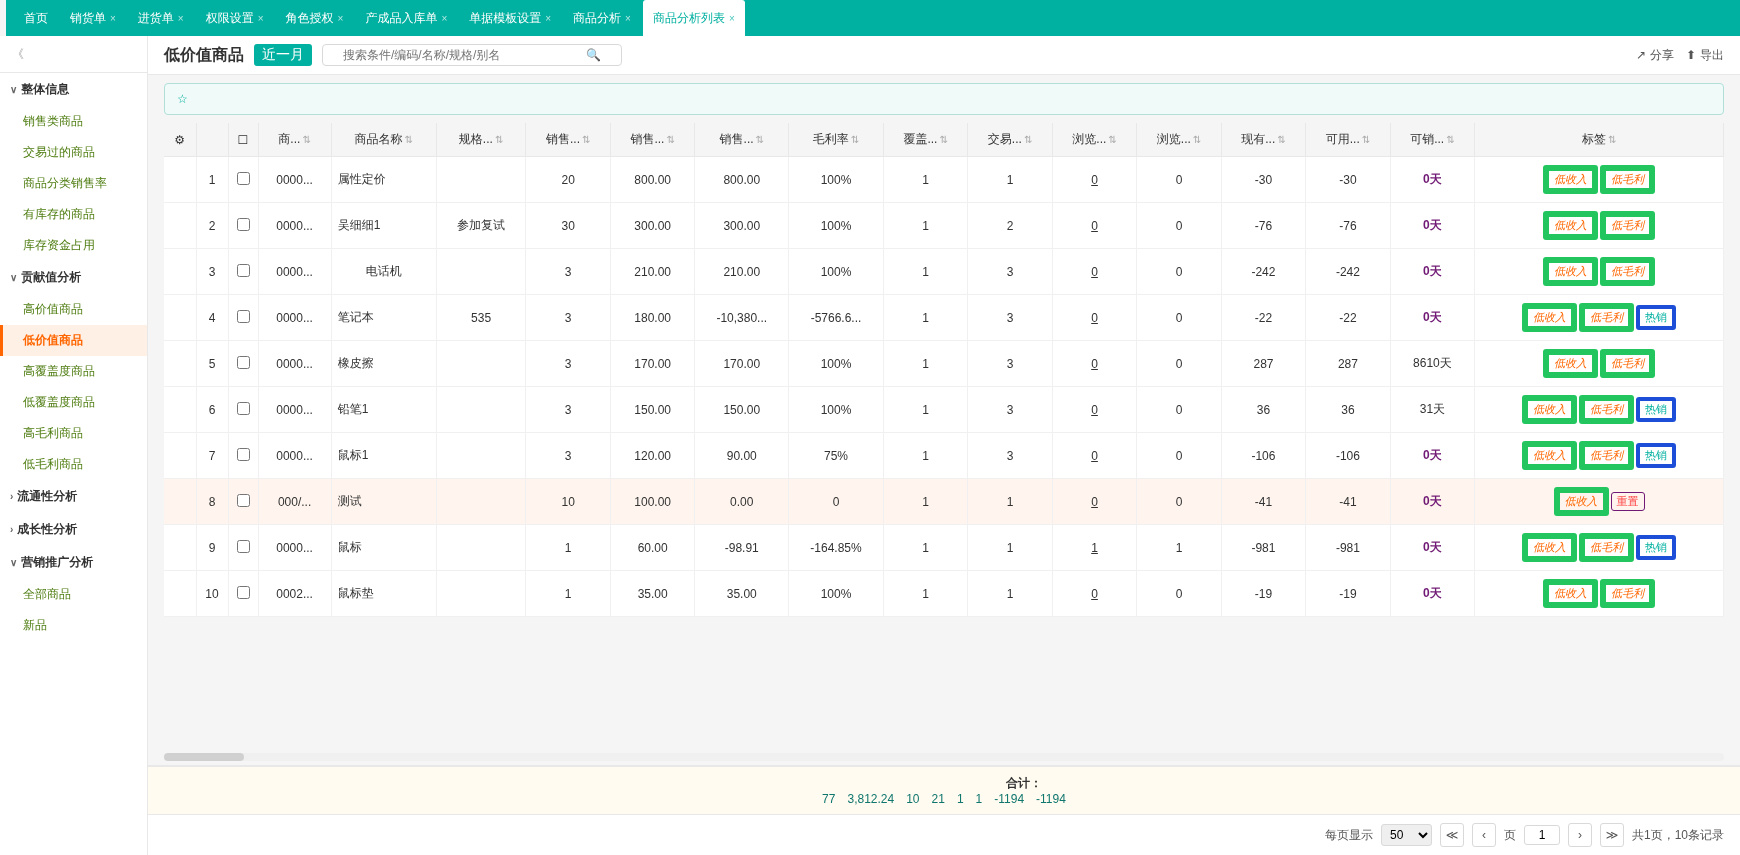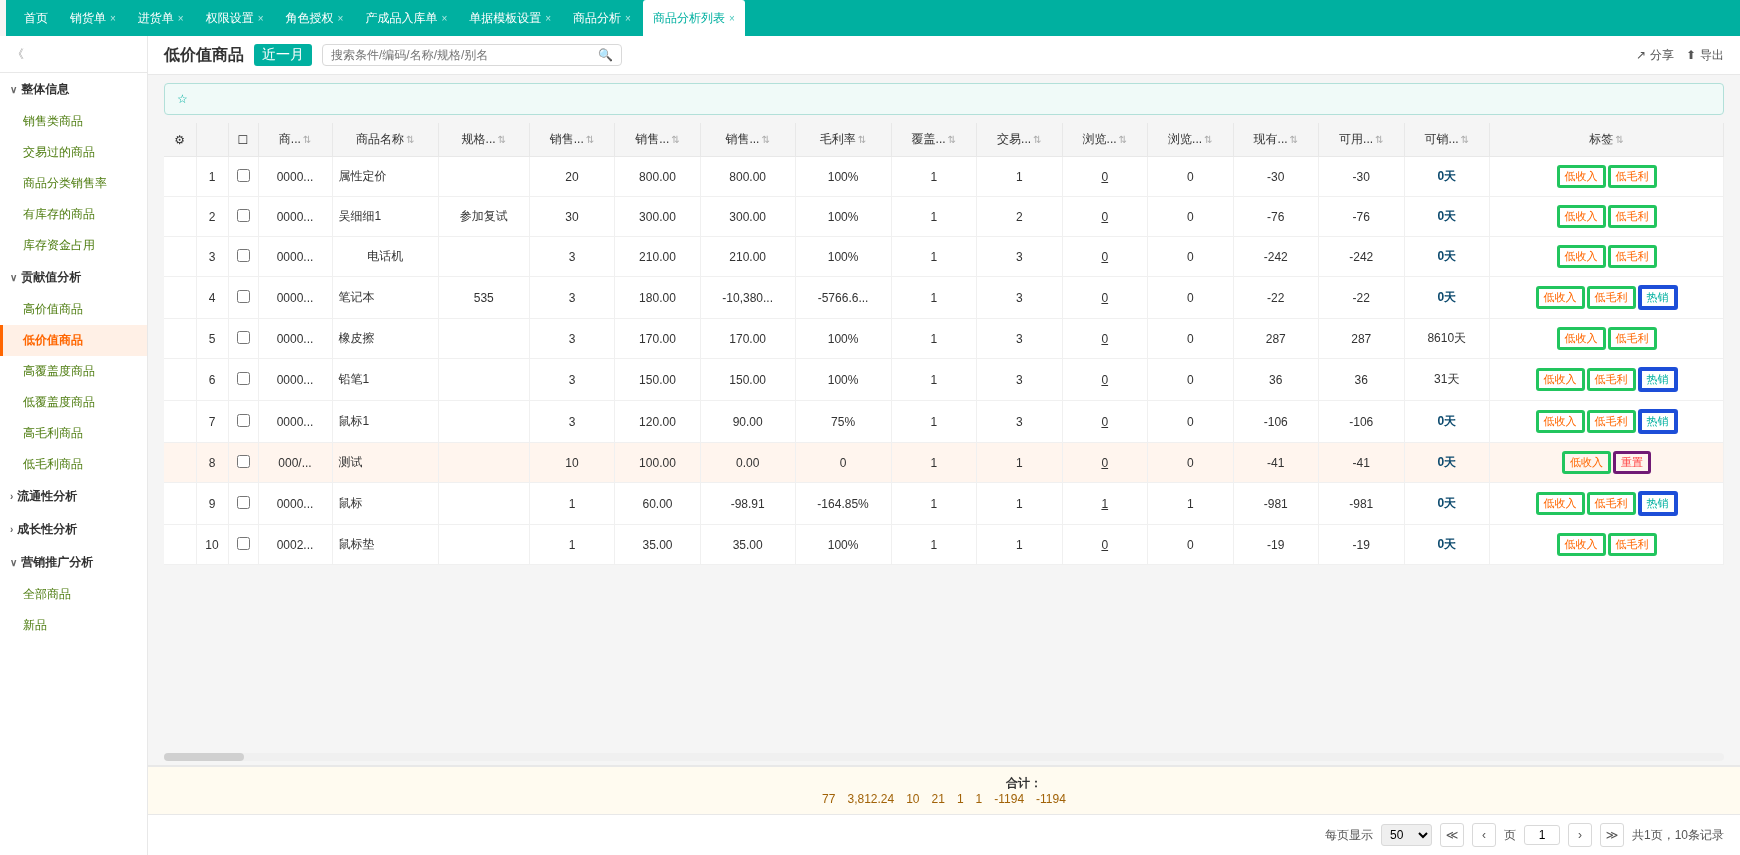--- a/index.html
+++ b/index.html
@@ -99,21 +99,21 @@
       padding: 2px 8px;
       border-radius: 3px;
       font-size: 14px;
       cursor: pointer;
     }
     .search-box {
       display: flex;
       align-items: center;
       border: 1px solid #d9d9d9;
       border-radius: 4px;
-      padding: 3px 8px;
+      padding: 3px 20px;
       flex: 1;
       max-width: 300px;
       gap: 22px;
     }
     .search-box input {
       border: none;
       outline: none;
       flex: 1;
       font-size: 12px;
       color: #999;
@@ -186,23 +186,23 @@
       border-right: 1px solid #f0f0f0;
       white-space: nowrap;
     }
     .tag-badge {
       display: inline-block;
       padding: 1px 5px;
       border-radius: 3px;
       font-size: 11px;
       margin: 1px;
     }
-    .tag-orange { color: #ff6600; border: 3px solid #22c55e; }
+    .tag-orange { color: #ff6600; border: 6px solid #22c55e; font-style: italic; }
     .tag-green { color: #00b0a0; border: 4px solid #1d4ed8; }
-    .tag-red { color: #ff4444; border: 3px solid #701a75; }
+    .tag-red { color: #ff4444; border: 1px solid #701a75; }
     .underline-link { text-decoration: underline; cursor: pointer; color: #333; }
 
     
     .footer-total {
       background: #fffbf0;
       border-top: 2px solid #e8e8e8;
       display: flex;
       align-items: center;
       padding: 8px 16px;
       gap: 0;
@@ -216,21 +216,21 @@
       padding-right: 12px;
     }
     .footer-total-cells {
       flex: 1;
       display: flex;
       gap: 0;
     }
     .footer-cell {
       flex: 1;
       text-align: center;
-      color: #a16207;
+      color: #0f766e;
       padding: 0 6px;
     }
 
     
     .pagination {
       display: flex;
       align-items: center;
       justify-content: flex-end;
       padding: 8px 16px;
       background: white;
@@ -268,21 +268,21 @@
       background: #f0f0f0;
       border-radius: 4px;
       margin: 0 16px 4px;
     }
     .scrollbar-thumb {
       height: 8px;
       width: 80px;
       background: #d0d0d0;
       border-radius: 4px;
     }
-    .days-orange { color: #0c4a6e; font-weight: bold; margin-top: 32px; }
+    .days-orange { color: #701a75; font-weight: bold; margin-top: 32px; }
   </style>
 </head>
 <body>
 
 <div class="top-nav">
   <div class="nav-item">
     <span>首页</span>
   </div>
   <div class="nav-item">
     <span>销货单</span>

